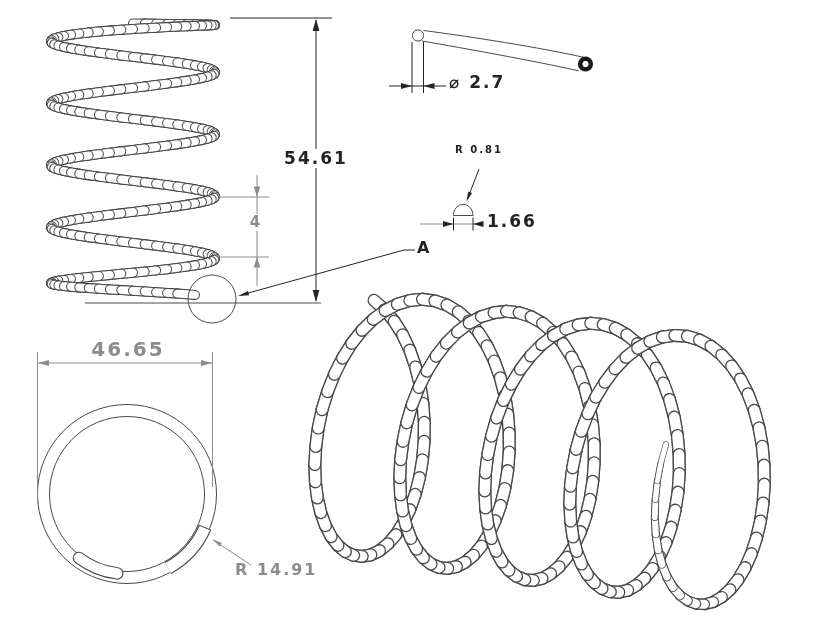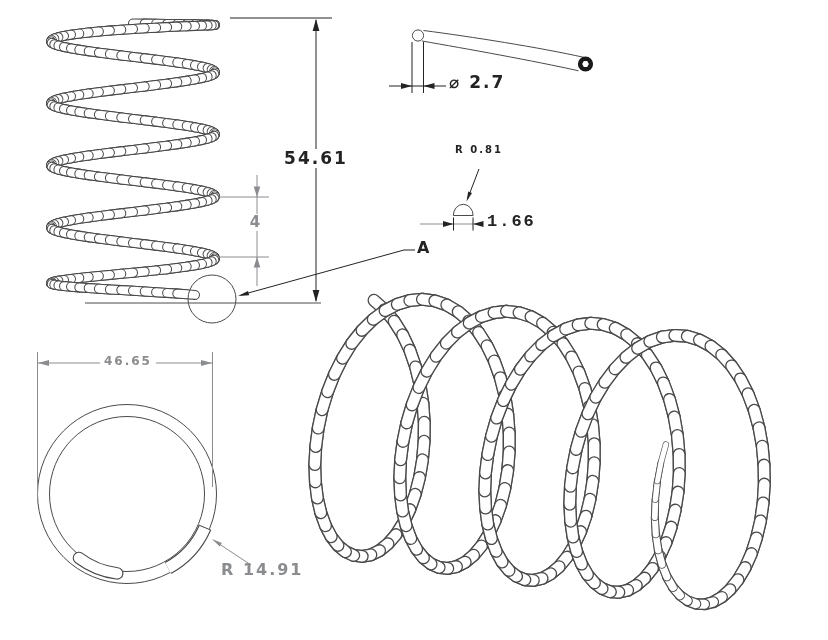--- a/index.html
+++ b/index.html
@@ -970,18 +970,18 @@
     <g>
       <path class="ln-g" d="M251,565 L214,540.5"></path>
       <polygon class="ar-g" points="212,539 219.7,546.5 221.9,543.1"></polygon>
     </g>
   </svg>
 
   <div class="dim-label on-line center" style="left:316px;top:149px;">54.61</div>
   <div class="dim-label gray on-line center" style="left:256px;top:214px;font-size:15px;">4</div>
   <div class="dim-label" style="left:449px;top:74px;">⌀ 2.7</div>
   <div class="dim-label" style="left:455px;top:145px;font-size:10px;">R 0.81</div>
-  <div class="dim-label" style="left:487px;top:213px;font-family:Liberation Mono, monospace;">1.66</div>
+  <div class="dim-label" style="left:487px;top:213px;">1.66</div>
   <div class="dim-label" style="left:417px;top:240px;font-size:16px;">A</div>
-  <div class="dim-label gray on-line center" style="left:128px;top:354px;font-size:12px;">46.65</div>
-  <div class="dim-label gray" style="left:221px;top:562px;font-size:16px;">R 14.91</div>
+  <div class="dim-label gray on-line center" style="left:128px;top:338px;font-size:20px;">46.65</div>
+  <div class="dim-label gray" style="left:235px;top:562px;font-size:16px;">R 14.91</div>
 
 </div>
 
 </body></html>

